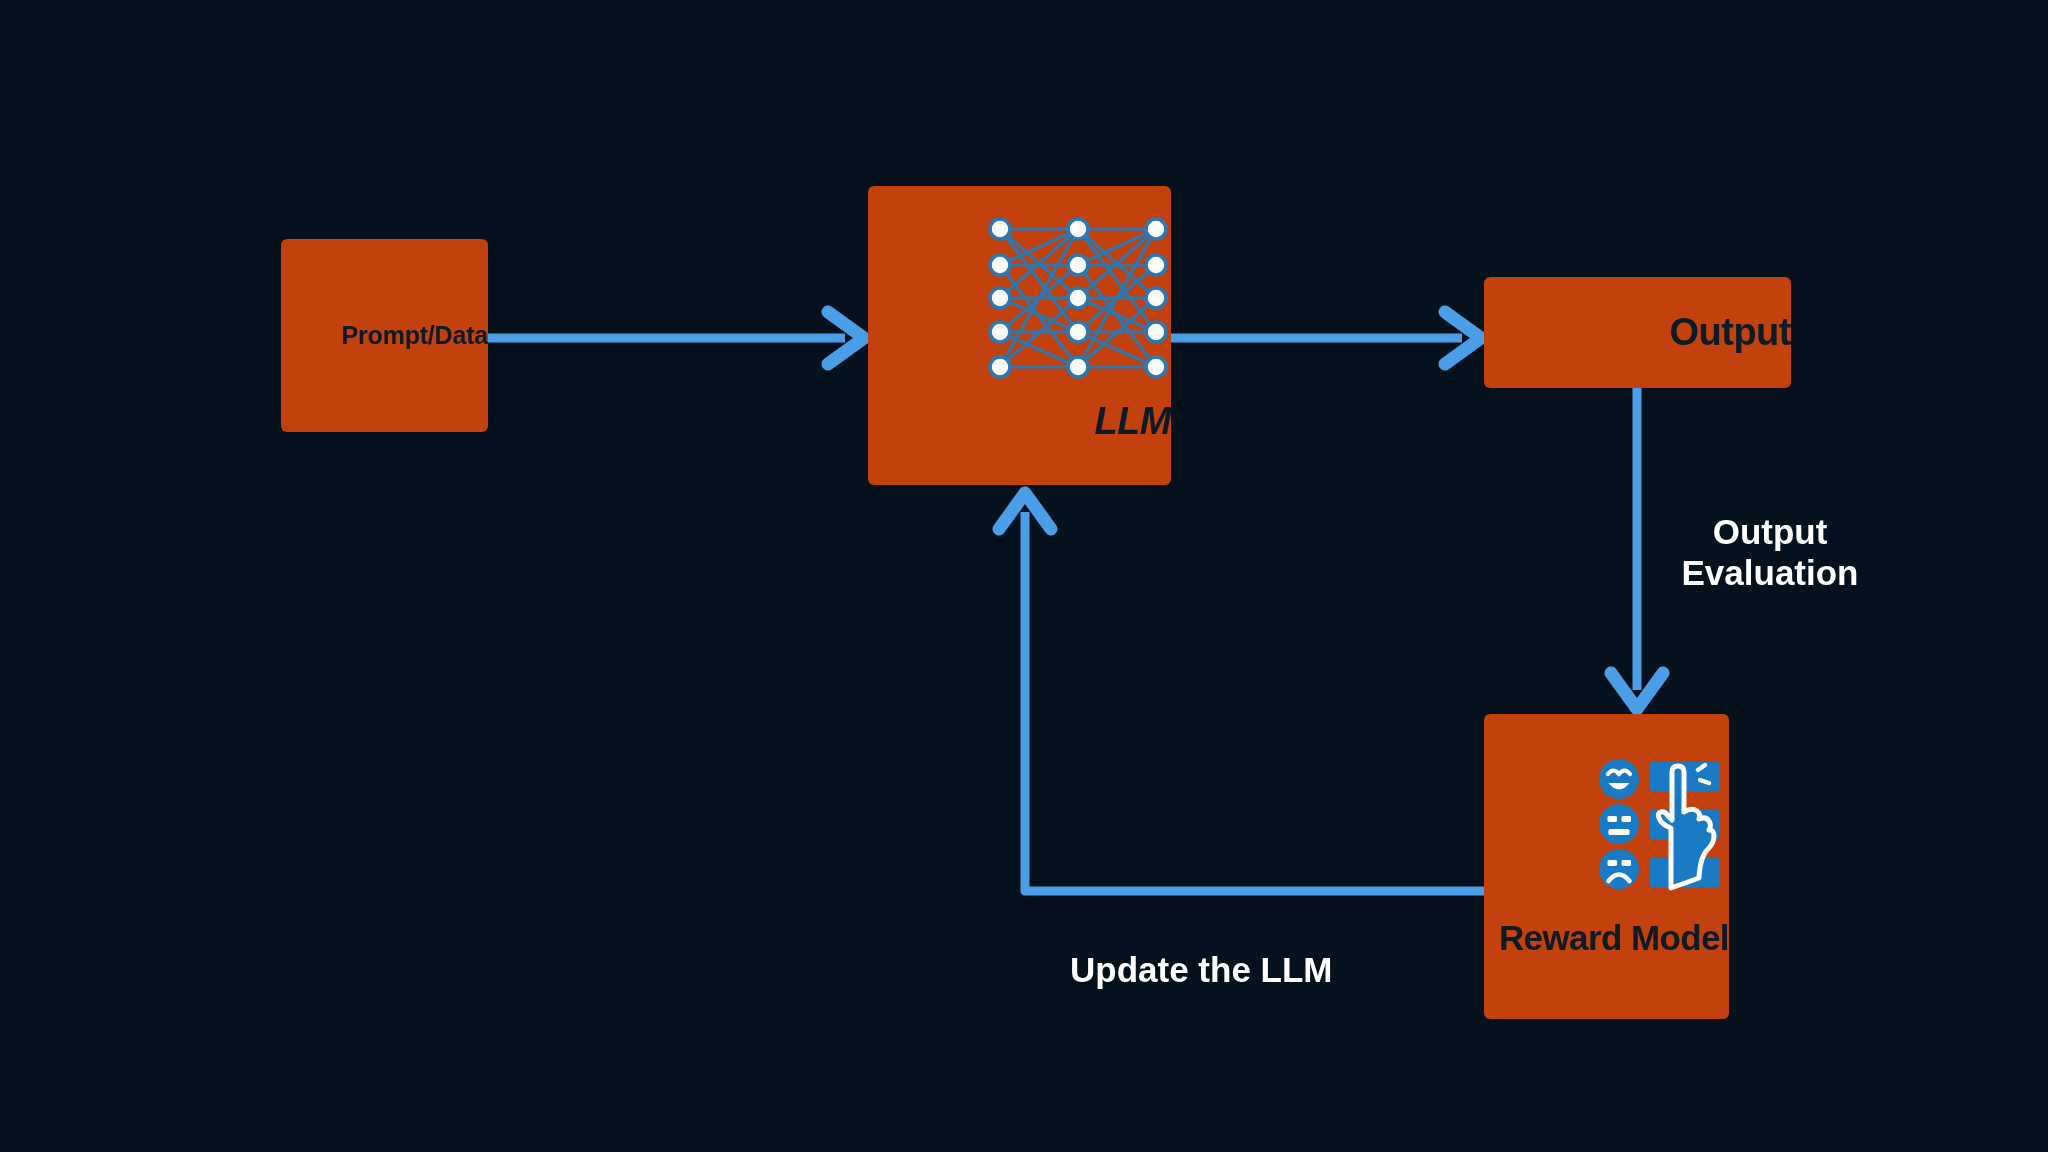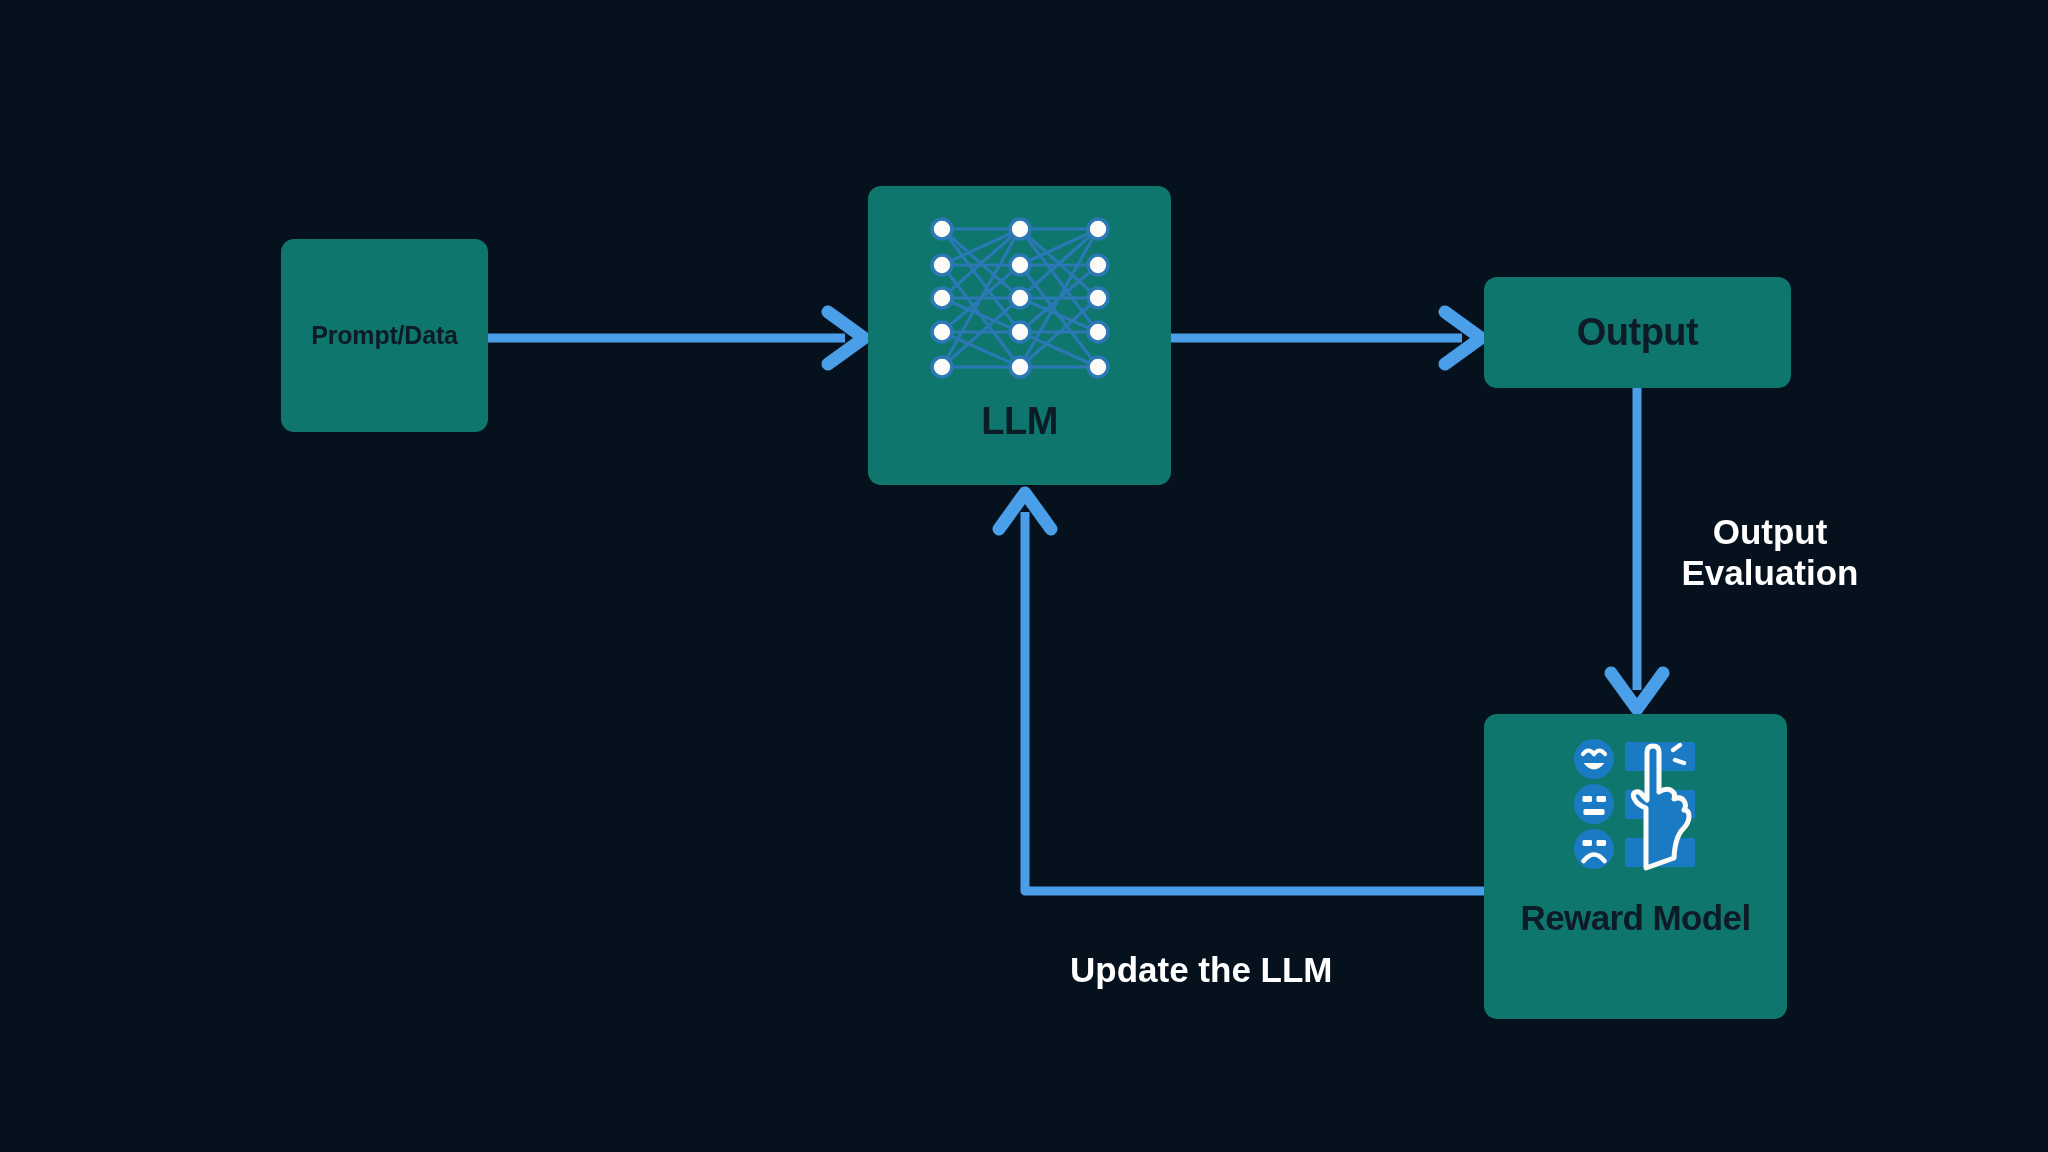--- a/index.html
+++ b/index.html
@@ -21,26 +21,26 @@
   #connectors {
     position: absolute;
     left: 0; top: 0;
     width: 2048px;
     height: 1152px;
   }
 
   
   .node {
     position: absolute;
-    background: #0f766e;
-    border-radius: 13px;
+    background: #c2410c;
+    border-radius: 6px;
     box-sizing: border-box;
     display: flex;
     flex-direction: column;
-    align-items: center;
+    align-items: flex-end;
     justify-content: center;
     color: #0d1b26;
   }
 
   
   #node-prompt {
     left: 281px;
     top: 239px;
     width: 207px;
     height: 193px;
@@ -62,43 +62,44 @@
   }
   #node-llm .nn-wrap {
     width: 186px;
     height: 168px;
   }
   #node-llm .node-label {
     font-size: 38px;
     font-weight: 700;
     letter-spacing: -0.5px;
     margin-top: 18px;
+    font-style: italic;
   }
 
   
   #node-output {
     left: 1484px;
     top: 277px;
     width: 307px;
     height: 111px;
   }
   #node-output .node-label {
     font-size: 38px;
     font-weight: 700;
     letter-spacing: -0.5px;
   }
 
   
   #node-reward {
     left: 1484px;
     top: 714px;
-    width: 303px;
+    width: 245px;
     height: 305px;
     justify-content: flex-start;
-    padding-top: 22px;
+    padding-top: 42px;
   }
   #node-reward .rm-wrap {
     width: 136px;
     height: 136px;
   }
   #node-reward .node-label {
     font-size: 35px;
     font-weight: 700;
     letter-spacing: -0.6px;
     margin-top: 26px;

